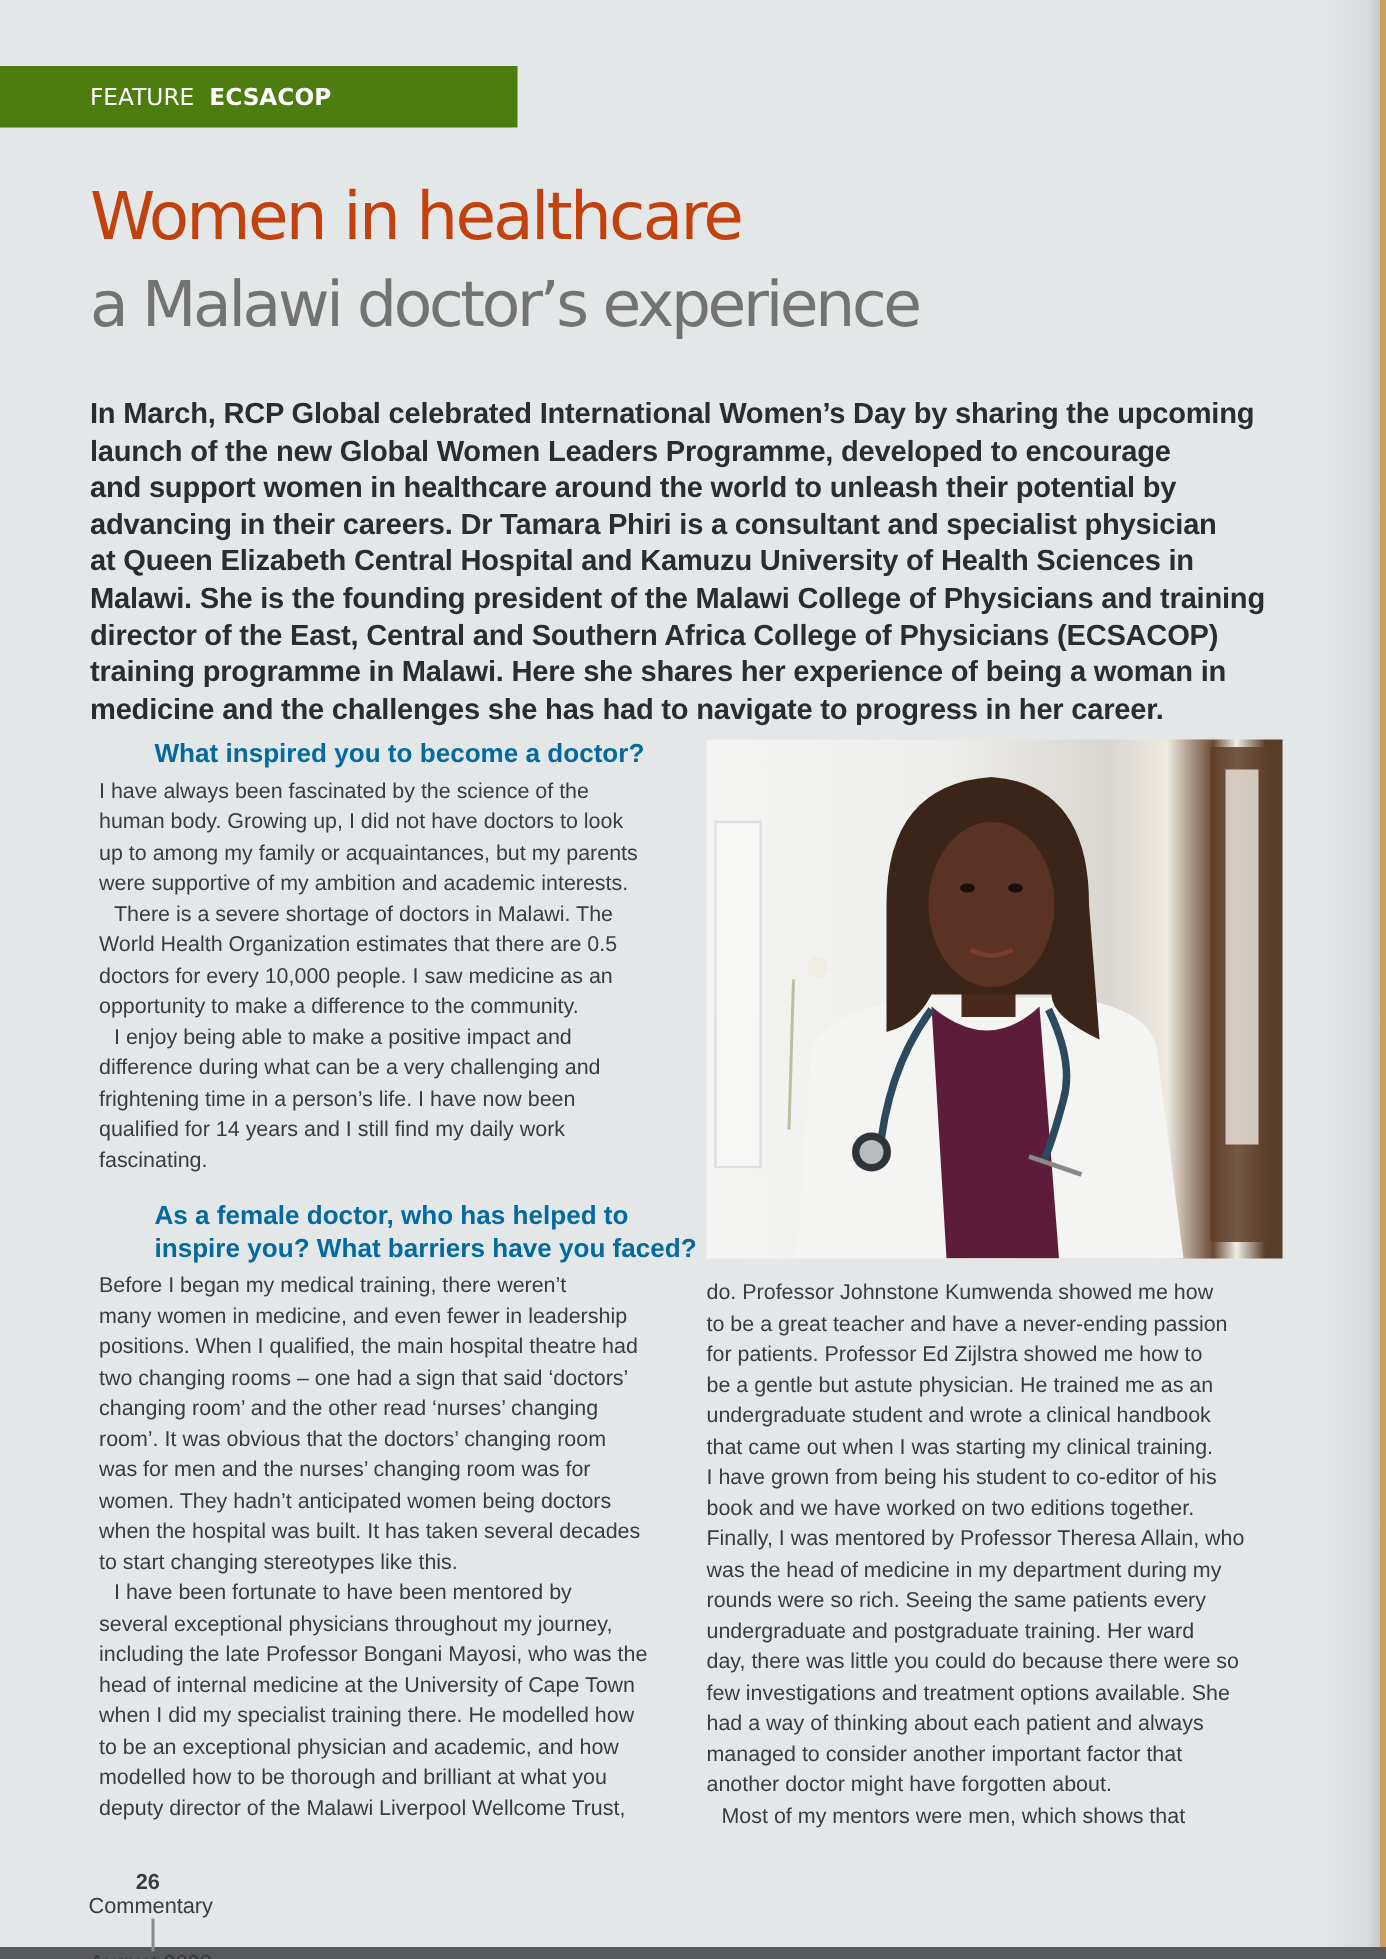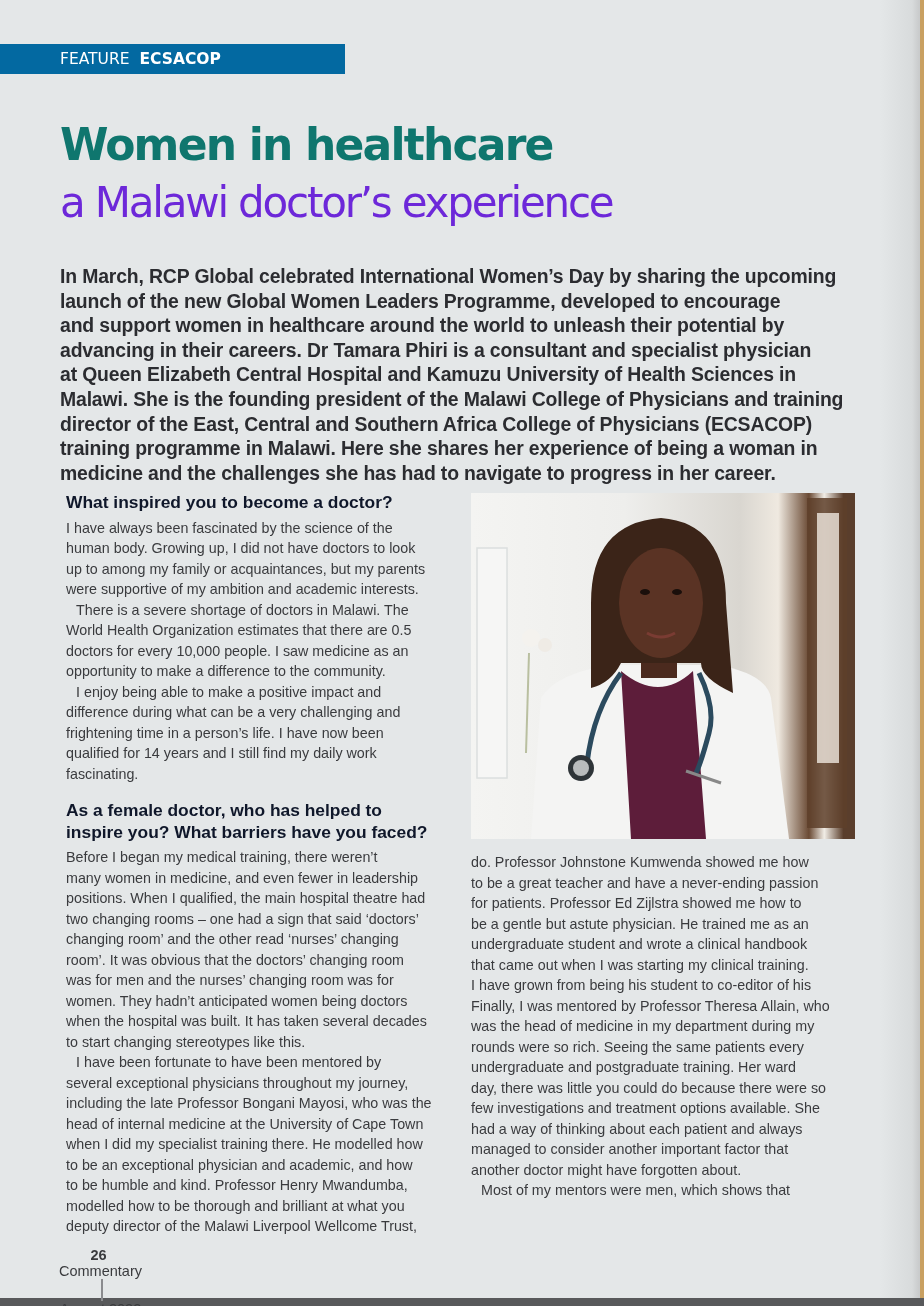--- a/index.html
+++ b/index.html
@@ -16,59 +16,60 @@
     }
     .page-edge {
       position: absolute; right: 0; top: 0; width: 4px; height: 1298px;
       background: #c9a061;
     }
     .bottom-bar {
       position: absolute; left: 0; top: 1298px; width: 924px; height: 8px;
       background: #58595b;
     }
     .feature-banner {
-      position: absolute; left: 0; top: 44px; width: 345px; height: 30px;
-      background: #0369a1;
+      position: absolute; left: 0; top: 44px; width: 345px; height: 41px;
+      background: #4d7c0f;
       display: flex; align-items: center; padding-left: 60px;
       color: #ffffff; font-size: 15.5px; letter-spacing: 0px;
     }
     .feature-banner .kicker { font-weight: normal; margin-right: 10px; }
     .feature-banner .section { font-weight: bold; }
     .title {
       position: absolute; left: 60px; top: 116px;
       font-family: "DejaVu Sans", sans-serif;
-      font-weight: bold; font-size: 44px; letter-spacing: -1.8px;
-      color: #0f766e; line-height: 58px;
+      font-weight: normal; font-size: 44px; letter-spacing: -1.8px;
+      color: #c2410c; line-height: 58px;
     }
     .subtitle {
       position: absolute; left: 60px; top: 174px;
       font-family: "DejaVu Sans", sans-serif;
       font-weight: normal; font-size: 42px; letter-spacing: -2.2px;
-      color: #6d28d9; line-height: 58px;
+      color: #737373; line-height: 58px;
     }
     .standfirst {
       position: absolute; left: 60px; top: 264px; width: 800px;
       font-family: "Liberation Sans", sans-serif;
       font-weight: bold; font-size: 19.4px; line-height: 24.6px;
       color: #2b2c30; letter-spacing: -0.15px;
     }
     .standfirst .line { display: block; white-space: nowrap; }
     .col {
       position: absolute;
       font-family: "Liberation Sans", sans-serif;
       font-size: 14.3px; line-height: 20.5px; color: #3a3b3e;
     }
     .col .line { display: block; white-space: nowrap; }
     .col .indent { padding-left: 10px; }
     .col-left { left: 66px; width: 386px; }
     .col-right { left: 471px; width: 386px; }
     .q-heading {
       font-family: "Liberation Sans", sans-serif;
       font-weight: bold; font-size: 17.4px; line-height: 21.5px;
-      color: #0f172a;
+      color: #0369a1;
+      margin-left: 37px;
     }
     .q-heading .line { display: block; white-space: nowrap; }
     .photo {
       position: absolute; left: 471px; top: 493px; width: 384px; height: 346px;
       overflow: hidden;
       background: linear-gradient(to right, #f4f4f2 0%, #eeeeec 40%, #d9d6d0 70%, #efe9e0 80%, #6a4a34 88%, #f1ede6 92%, #5a3e2c 97%);
     }
     .photo svg { display: block; }
     .footer {
       position: absolute; left: 59px; top: 1247px;
@@ -141,21 +142,20 @@
   <span class="line">was for men and the nurses’ changing room was for</span>
   <span class="line">women. They hadn’t anticipated women being doctors</span>
   <span class="line">when the hospital was built. It has taken several decades</span>
   <span class="line">to start changing stereotypes like this.</span>
   <span class="line indent">I have been fortunate to have been mentored by</span>
   <span class="line">several exceptional physicians throughout my journey,</span>
   <span class="line">including the late Professor Bongani Mayosi, who was the</span>
   <span class="line">head of internal medicine at the University of Cape Town</span>
   <span class="line">when I did my specialist training there. He modelled how</span>
   <span class="line">to be an exceptional physician and academic, and how</span>
-  <span class="line">to be humble and kind. Professor Henry Mwandumba,</span>
   <span class="line">modelled how to be thorough and brilliant at what you</span>
   <span class="line">deputy director of the Malawi Liverpool Wellcome Trust,</span>
 </div>
 
 <div class="photo" title="Portrait of Dr Tamara Phiri in a white coat with a stethoscope">
   <svg width="384" height="346" viewBox="0 0 384 346">
 
     <rect x="6" y="55" width="30" height="230" fill="#f7f7f6" stroke="#d8dcdc" stroke-width="1.5" opacity="0.85"></rect>
 
     <circle cx="60" cy="145" r="9" fill="#f4f2ee"></circle>
@@ -189,20 +189,21 @@
 </div>
 
 <div class="col col-right" style="top:852px;">
   <span class="line">do. Professor Johnstone Kumwenda showed me how</span>
   <span class="line">to be a great teacher and have a never-ending passion</span>
   <span class="line">for patients. Professor Ed Zijlstra showed me how to</span>
   <span class="line">be a gentle but astute physician. He trained me as an</span>
   <span class="line">undergraduate student and wrote a clinical handbook</span>
   <span class="line">that came out when I was starting my clinical training.</span>
   <span class="line">I have grown from being his student to co-editor of his</span>
+  <span class="line">book and we have worked on two editions together.</span>
   <span class="line">Finally, I was mentored by Professor Theresa Allain, who</span>
   <span class="line">was the head of medicine in my department during my</span>
   <span class="line">rounds were so rich. Seeing the same patients every</span>
   <span class="line">undergraduate and postgraduate training. Her ward</span>
   <span class="line">day, there was little you could do because there were so</span>
   <span class="line">few investigations and treatment options available. She</span>
   <span class="line">had a way of thinking about each patient and always</span>
   <span class="line">managed to consider another important factor that</span>
   <span class="line">another doctor might have forgotten about.</span>
   <span class="line indent">Most of my mentors were men, which shows that</span>

